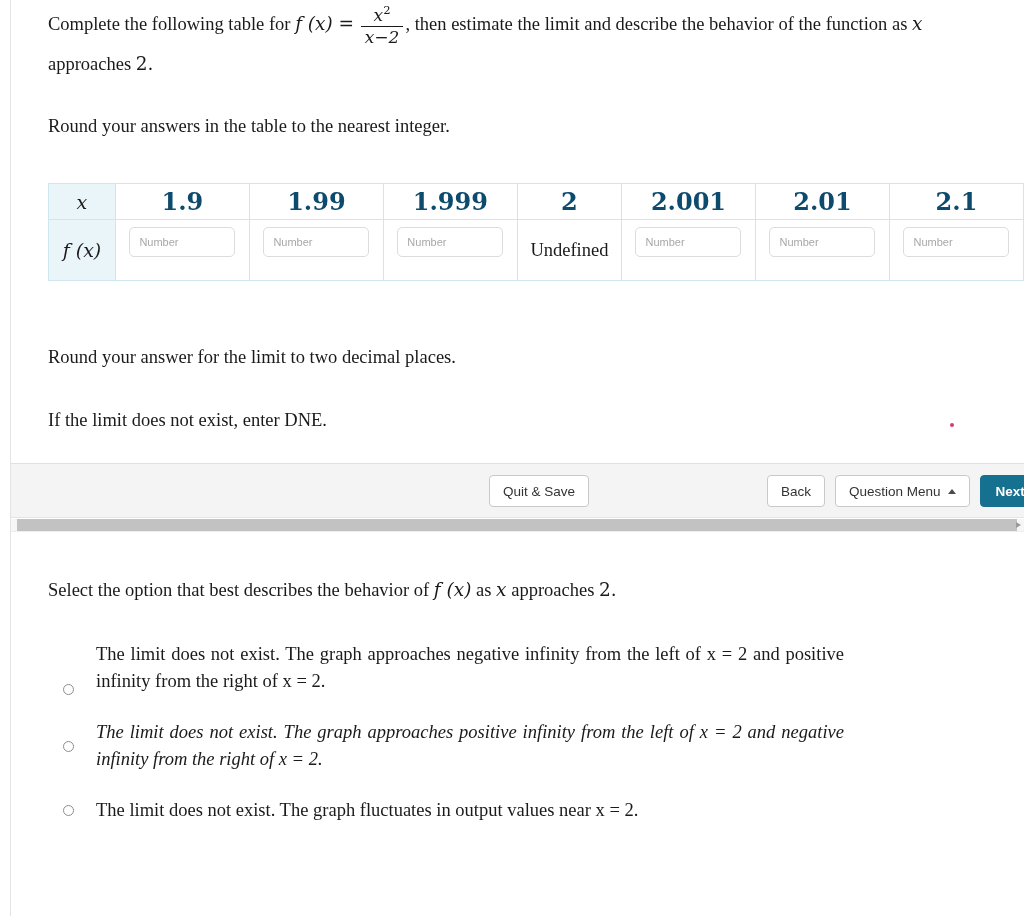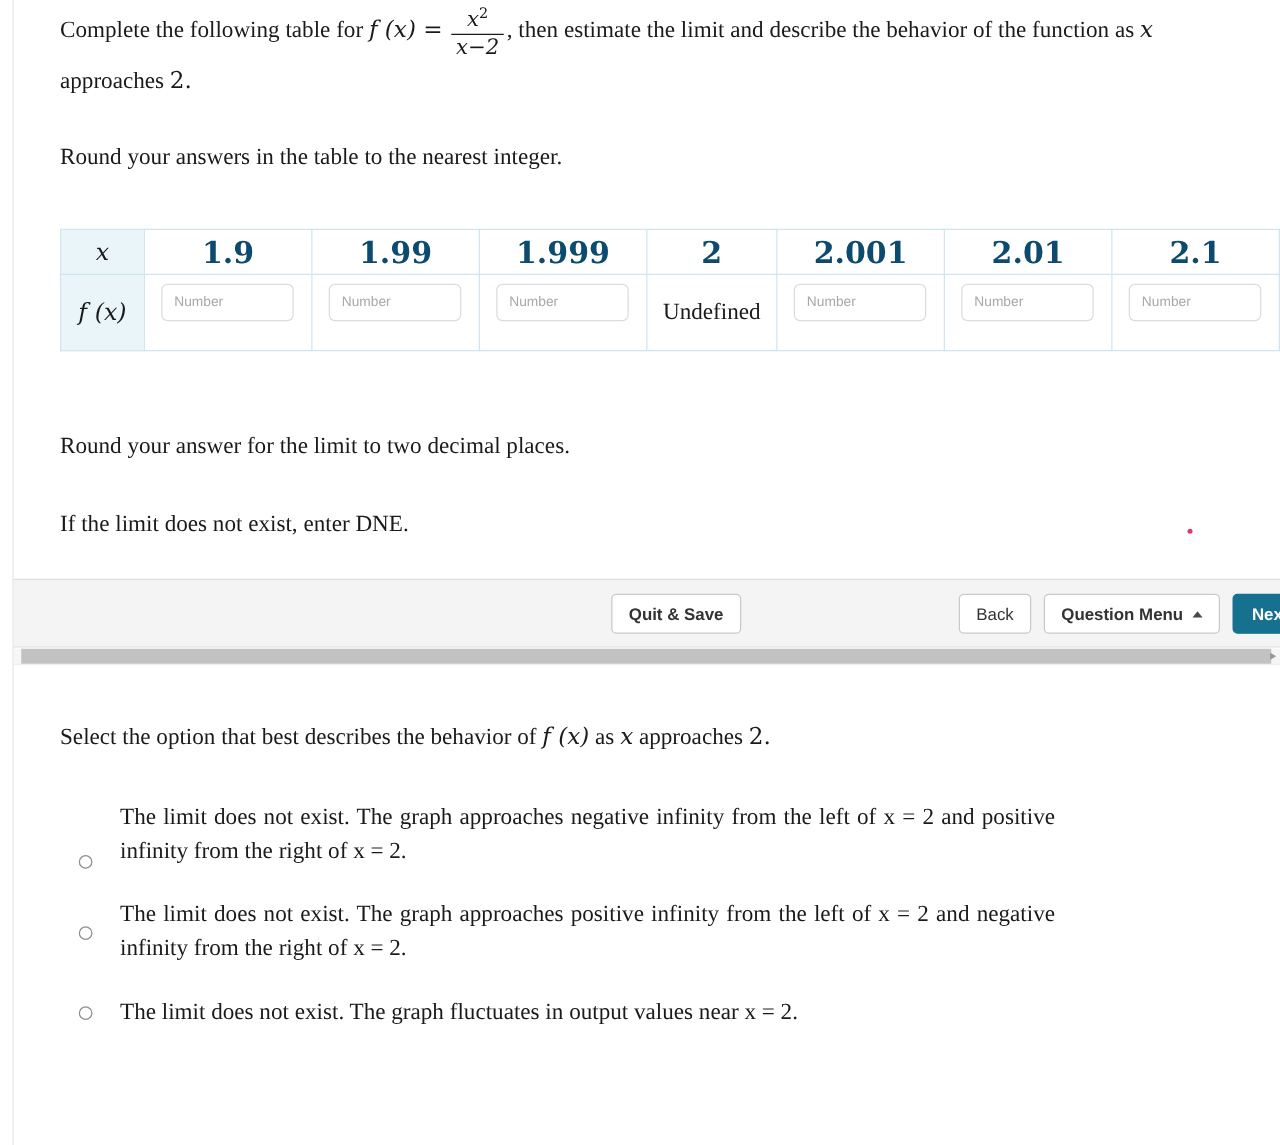--- a/index.html
+++ b/index.html
@@ -139,21 +139,21 @@
     font-family: "Liberation Sans", sans-serif;
     font-size: 13.5px;
     padding: 0 13px;
     display: flex;
     align-items: center;
     justify-content: center;
     white-space: nowrap;
     cursor: pointer;
     margin-right: 10px;
   }
-  .btn.tight { margin-right: 0; font-weight: bold; }
+  .btn.tight { margin-right: 0; }
   .btn-primary {
     background: #16708f;
     border-color: #16708f;
     color: #ffffff;
     font-weight: 700;
     padding: 0 15px;
     margin-left: 10px;
     margin-right: 0;
   }
   .caret-up {
@@ -308,21 +308,21 @@
       <span class="mi">x</span>
       <span>approaches</span>
       <span class="mn">2.</span>
     </div>
 
     <div class="options">
       <div class="option-row" style="margin-bottom:24px;align-items:flex-end;">
         <span class="radio"></span>
         <span class="option-text opt-w2">The limit does not exist. The graph approaches negative infinity from the left of x = 2 and positive infinity from the right of x = 2.</span>
       </div>
-      <div class="option-row" style="margin-bottom:24px;">
+      <div class="option-row" style="margin-bottom:24px;font-style:italic;">
         <span class="radio"></span>
         <span class="option-text opt-w2">The limit does not exist. The graph approaches positive infinity from the left of x = 2 and negative infinity from the right of x = 2.</span>
       </div>
       <div class="option-row">
         <span class="radio"></span>
         <span class="option-text">The limit does not exist. The graph fluctuates in output values near x = 2.</span>
       </div>
     </div>
   </div>
 

